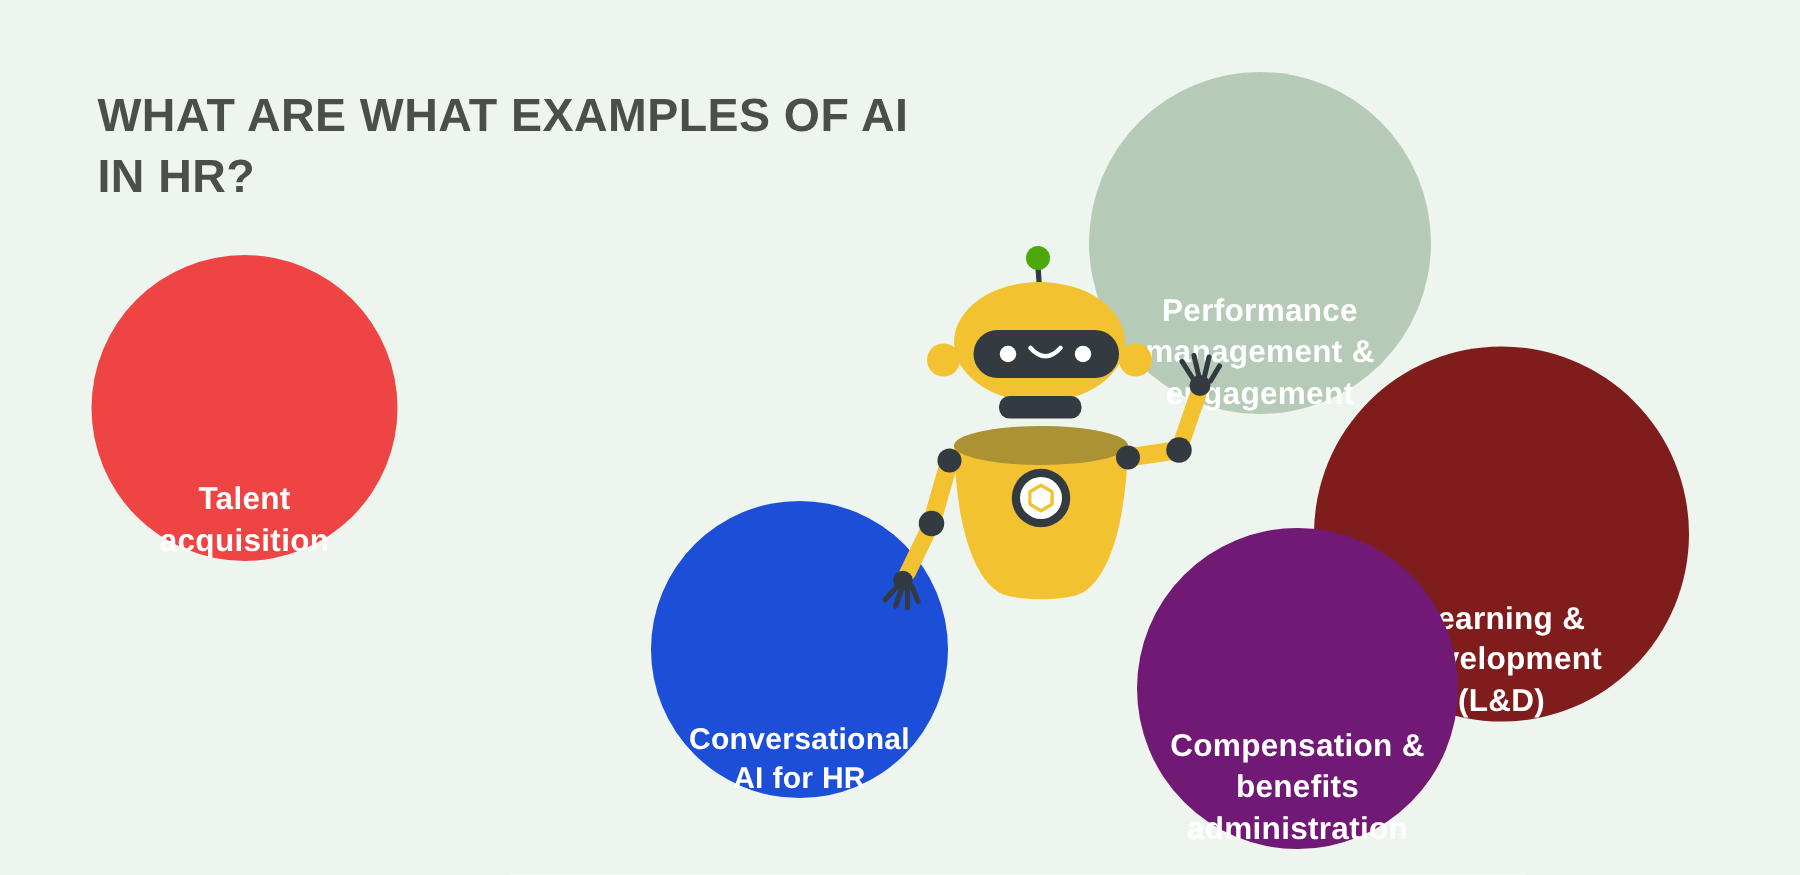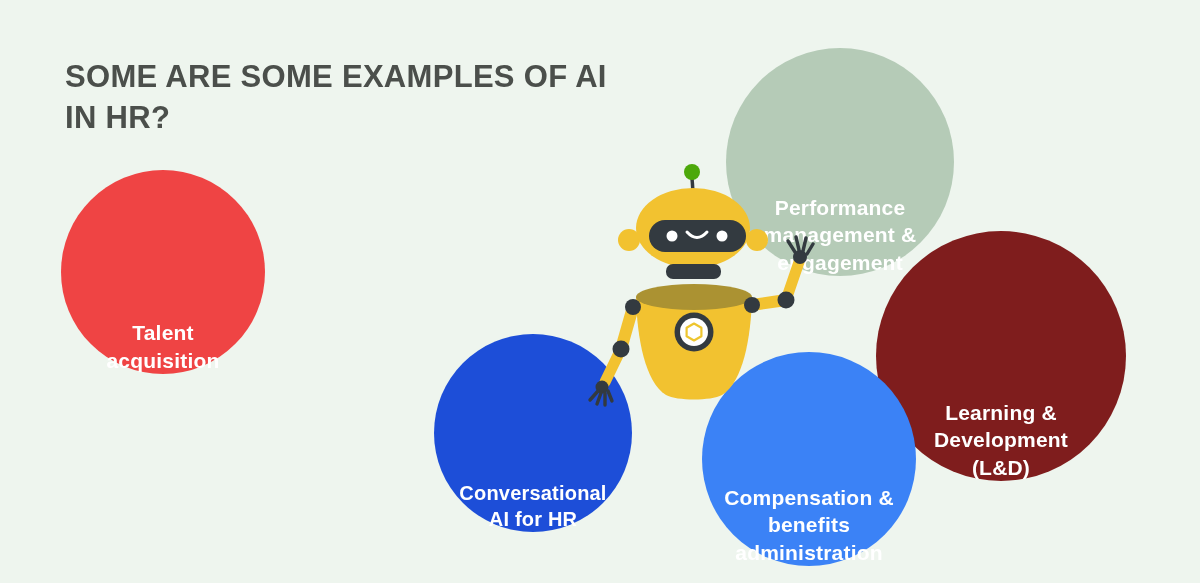--- a/index.html
+++ b/index.html
@@ -28,35 +28,35 @@
   .logo{
     position:absolute; left:60px; top:495px; display:flex; align-items:center; gap:7px; z-index:20;
   }
   .logo-text{font-size:23px; font-weight:500; color:var(--logo-text); letter-spacing:.2px;}
 </style>
 </head>
 <body>
 
 <div class="canvas">
 
-  <h1 class="title">SOME ARE SOME EXAMPLES OF AI IN HR?</h1>
+  <h1 class="title">WHAT ARE WHAT EXAMPLES OF AI IN HR?</h1>
 
   <div class="bubble" style="left: 61px; top: 170px; height: 204px; width: 204px; background: #ef4444; z-index: 1;">
     <span class="bubble-label" style="padding: 0px 28px; font-size: 21px;">Talent acquisition</span>
   </div>
   <div class="bubble" style="left: 726px; top: 48px; height: 228px; width: 228px; background: rgb(181, 203, 183); z-index: 1;">
     <span class="bubble-label" style="padding: 0px 26px; font-size: 21px;">Performance management &amp; engagement</span>
   </div>
   <div class="bubble" style="left: 434px; top: 334px; height: 198px; width: 198px; background: #1d4ed8; z-index: 3;">
     <span class="bubble-label" style="padding: 0px 18px; font-size: 20px;">Conversational AI for HR</span>
   </div>
   <div class="bubble" style="left: 876px; top: 231px; height: 250px; width: 250px; background: #7f1d1d; z-index: 2;">
     <span class="bubble-label" style="padding: 0px 55px; font-size: 21px;">Learning &amp; Development (L&amp;D)</span>
   </div>
-  <div class="bubble" style="left: 702px; top: 352px; height: 214px; width: 214px; background: #3b82f6; z-index: 3;">
+  <div class="bubble" style="left: 758px; top: 352px; height: 214px; width: 214px; background: #701a75; z-index: 3;">
     <span class="bubble-label" style="padding: 0px 18px; font-size: 21px;">Compensation &amp; benefits administration</span>
   </div>
 
   <svg class="robot" viewBox="0 0 230 250">
 
     <g>
       <line x1="107" y1="18" x2="108" y2="32" stroke="var(--robot-dark)" stroke-width="3.5"></line>
       <circle cx="107" cy="12" r="8" fill="var(--robot-antenna-green)"></circle>
     </g>
 

